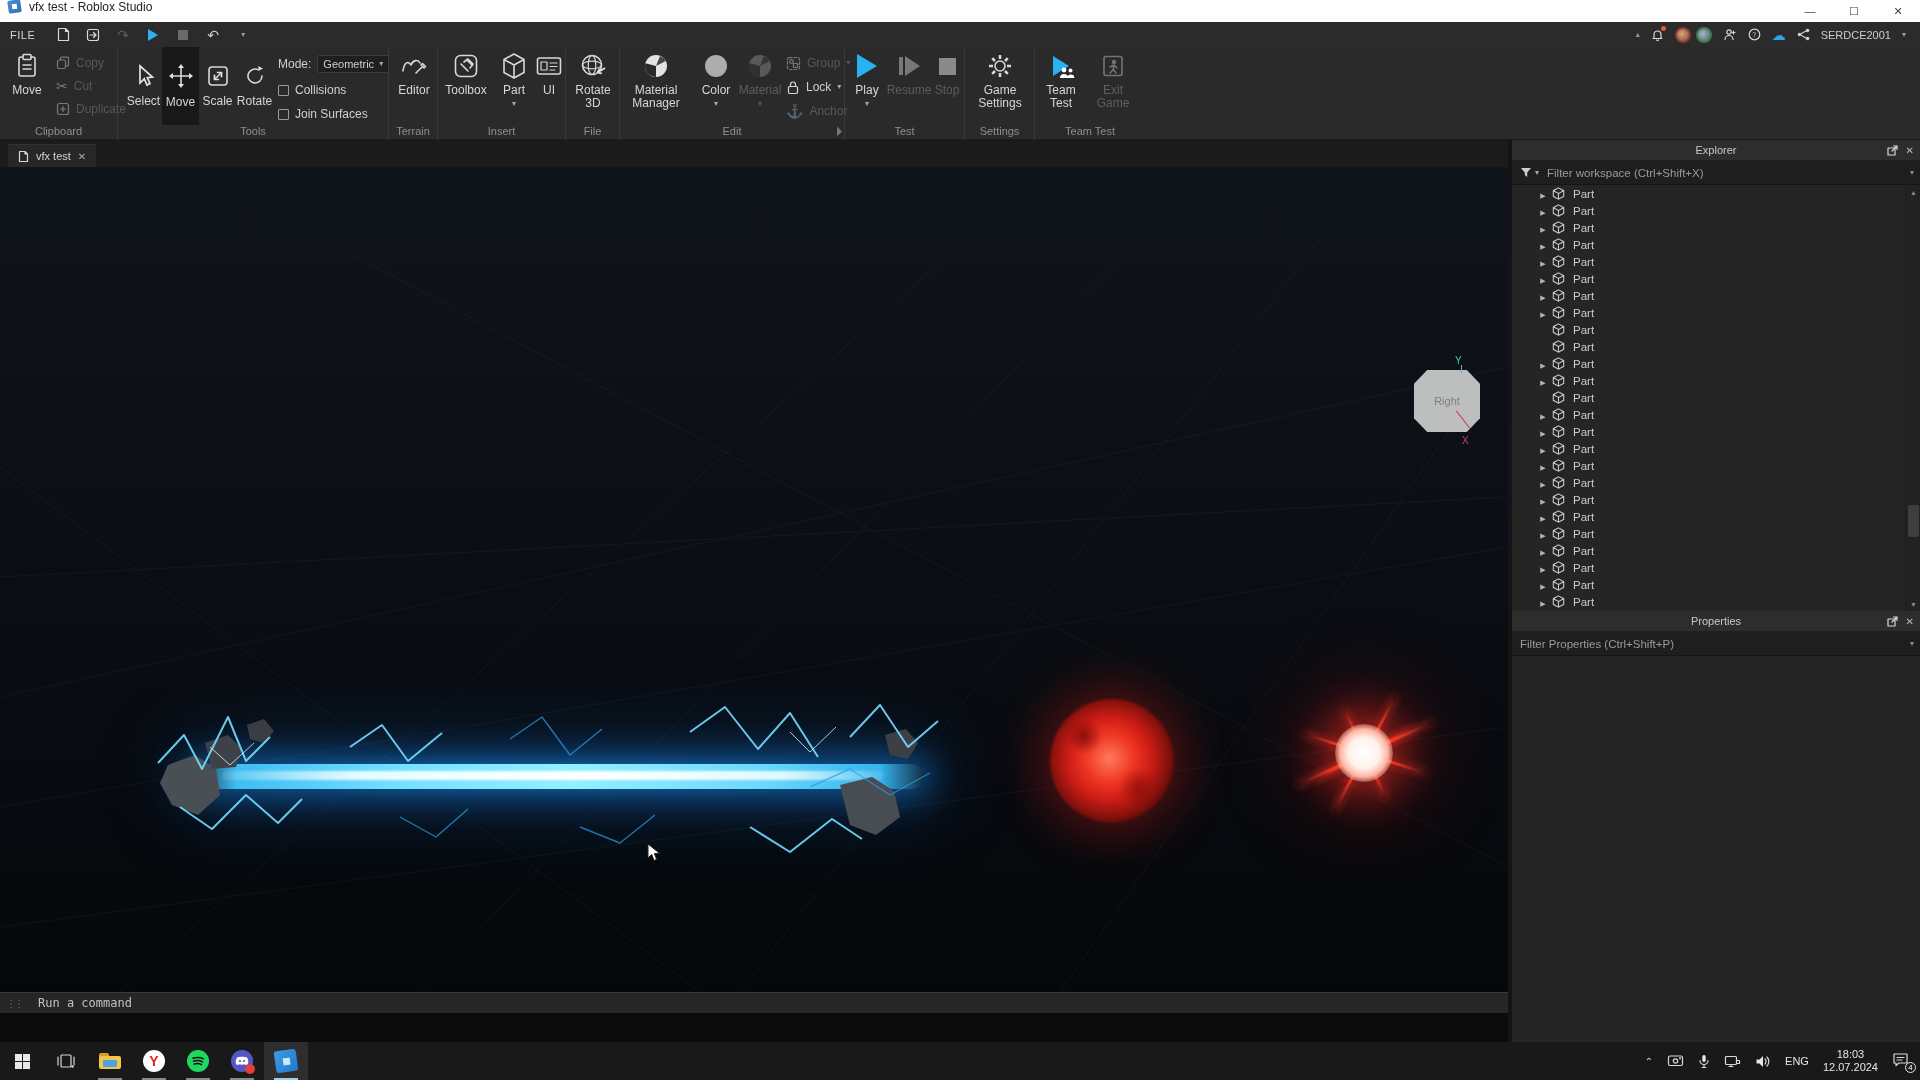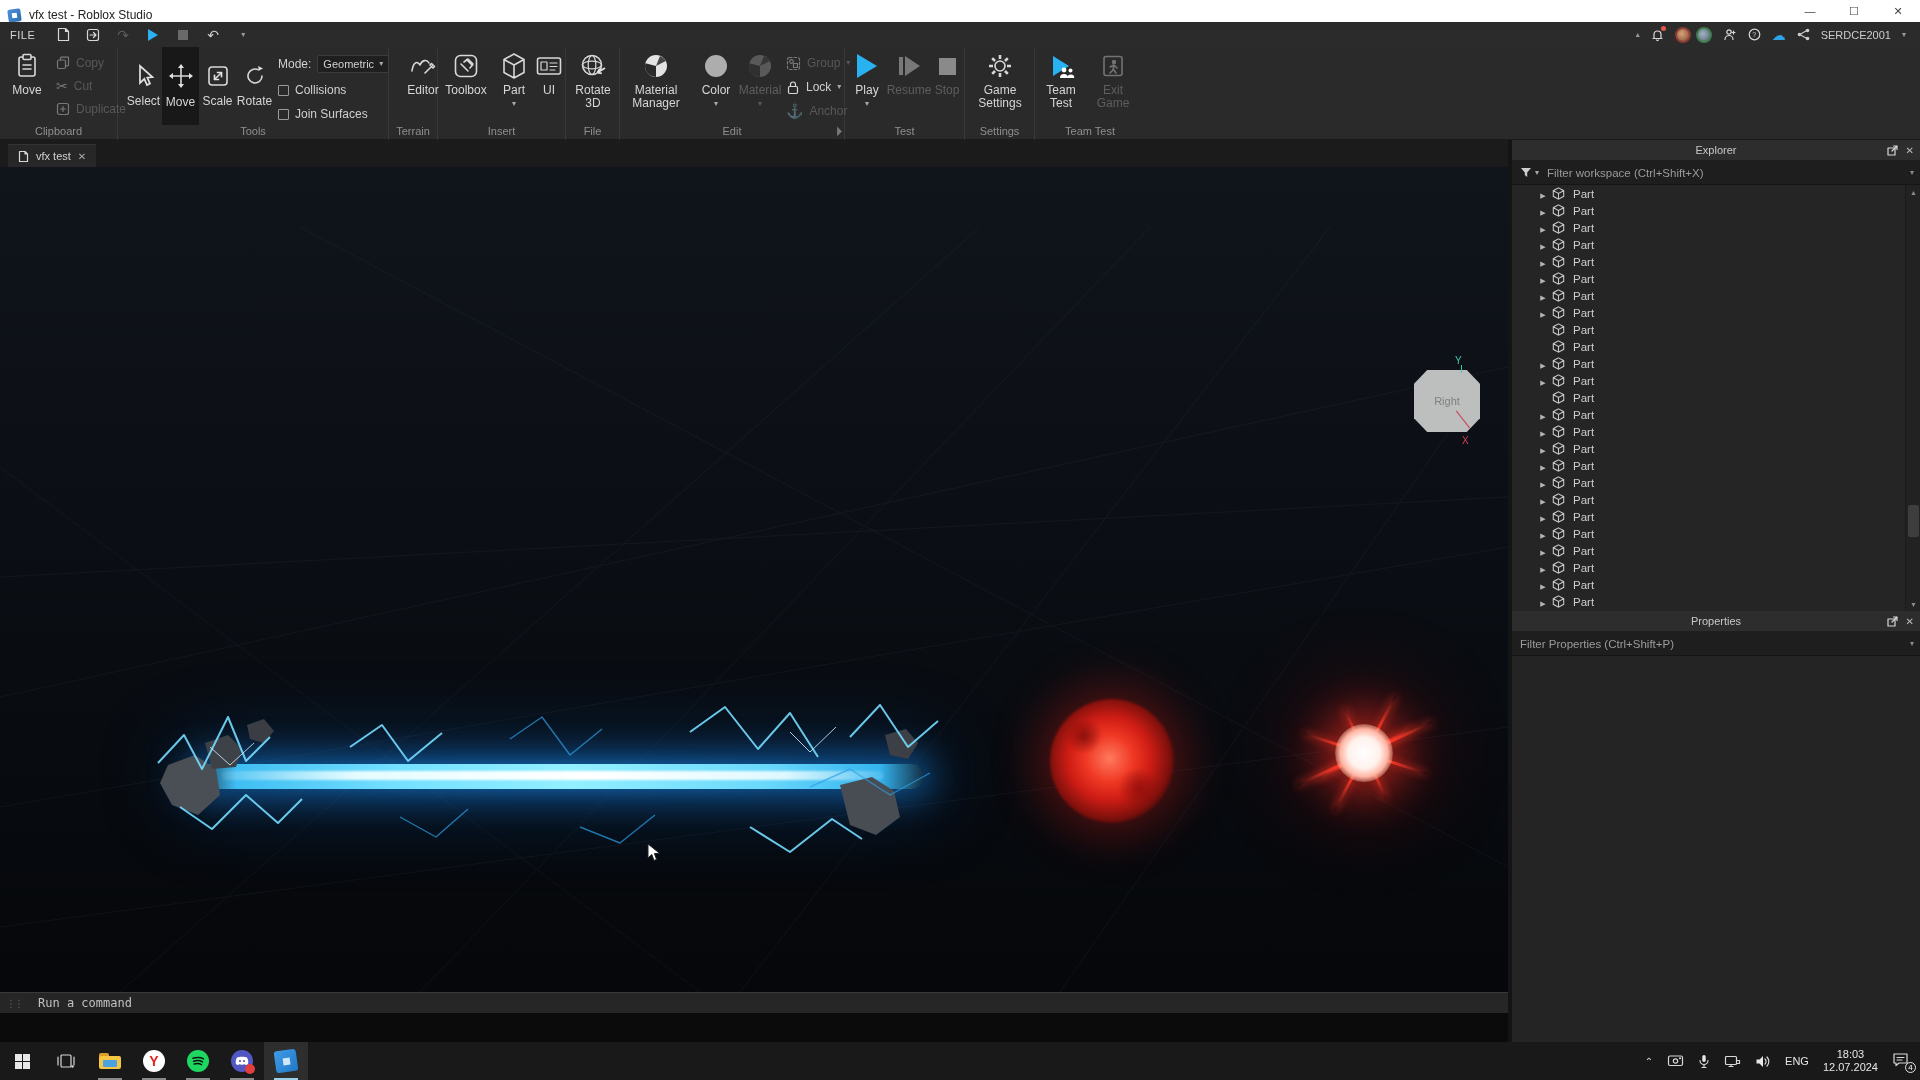--- a/index.html
+++ b/index.html
@@ -2,21 +2,21 @@
 <html><head>
 <meta charset="utf-8">
 <style>
   * { box-sizing: border-box; margin: 0; padding: 0; }
   html,body { width:1920px; height:1080px; overflow:hidden; background:#000;
     font-family:"Liberation Sans", sans-serif; }
   .app { position:absolute; inset:0; width:1920px; height:1080px; }
 
   
   .titlebar { position:absolute; left:0; top:0; width:1920px; height:22px; background:#ffffff;
-    display:flex; align-items:flex-end; }
+    display:flex; align-items:flex-start; }
   .rbx-logo { width:13px; height:13px; margin-left:8px; position:relative;
     background:linear-gradient(135deg,#4a90d9,#2f6fb0); transform:rotate(-8deg); border-radius:2px; }
   .rbx-logo::after { content:""; position:absolute; left:4px; top:4px; width:5px; height:5px; background:#fff; }
   .title-text { margin-left:8px; font-size:12px; color:#222; }
   .win-controls { margin-left:auto; display:flex; height:22px; }
   .win-btn { width:44px; height:22px; display:flex; align-items:center; justify-content:center;
     color:#444; font-size:11px; }
 
   
   .menubar { position:absolute; left:0; top:22px; width:1920px; height:25px; background:#2b2b2b;
@@ -352,21 +352,21 @@
         <span>Collisions</span>
       </div>
       <div class="chk-row" style="top:60px;">
         <span class="chk"></span>
         <span>Join Surfaces</span>
       </div>
       <div class="glabel">Tools</div>
     </div>
 
     <div class="rgroup g-terrain">
-      <div class="bigbtn" style="left:12px; width:44px;justify-content:space-between;">
+      <div class="bigbtn" style="left:3px; width:44px;justify-content:space-between;">
         <span class="ic">
           <svg width="28" height="26" viewBox="0 0 28 26">
               <path class="ic-stroke" d="M3 18 C4 10 8 7 11 12 C13 7 18 6 20 10"></path>
               <path class="ic-stroke" d="M16 20 L24 12 M22.5 10.5 L25.5 13.5 L24 15 L21 12 Z"></path>
             </svg>
         </span>
         <span>Editor</span>
       </div>
       <div class="glabel">Terrain</div>
     </div>

